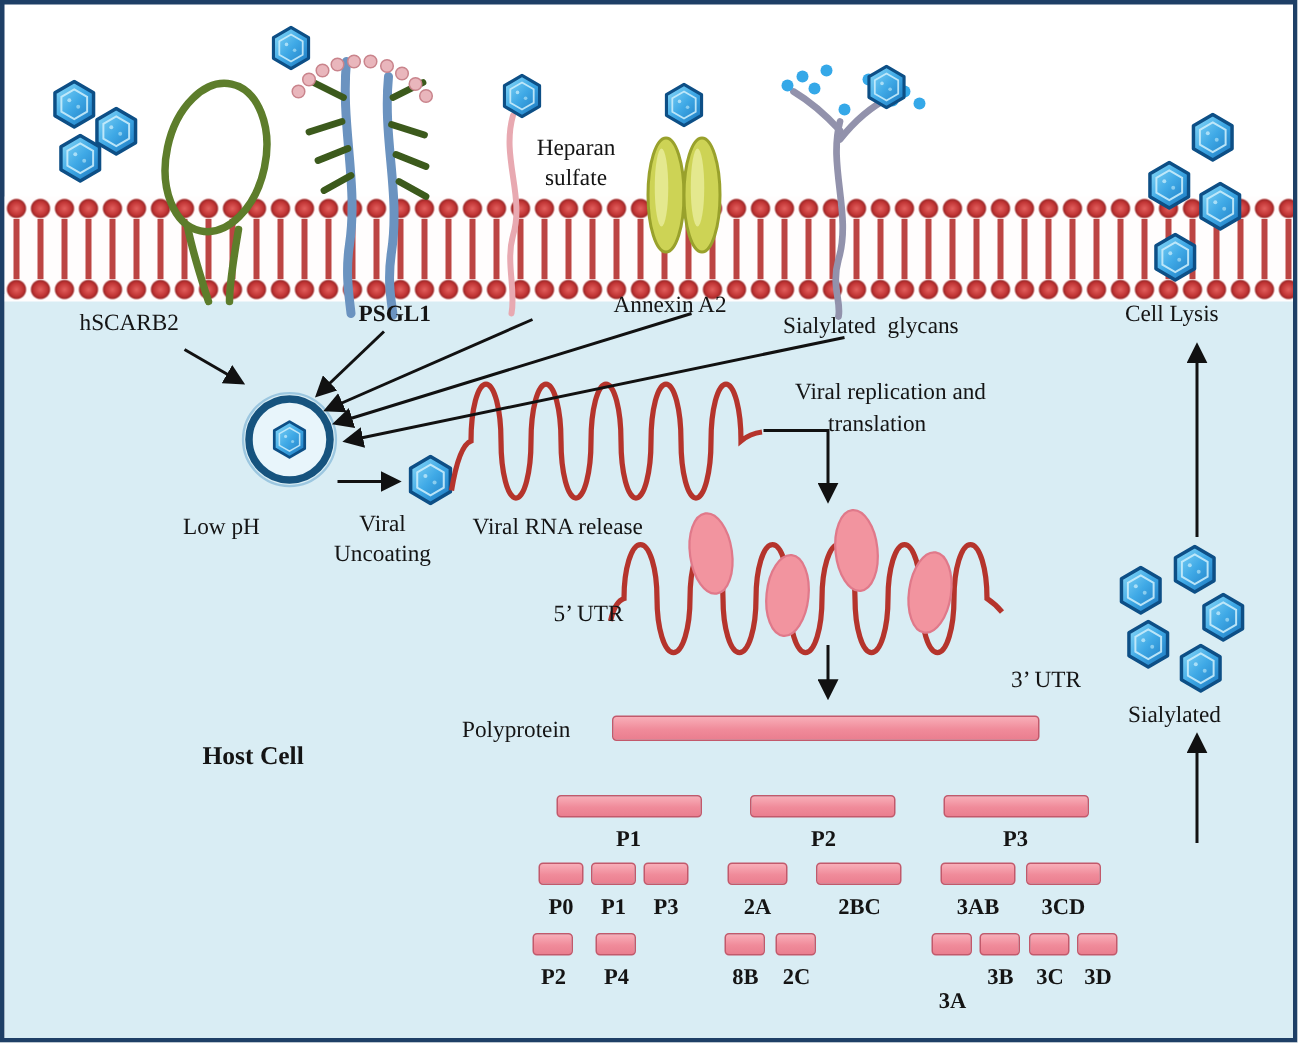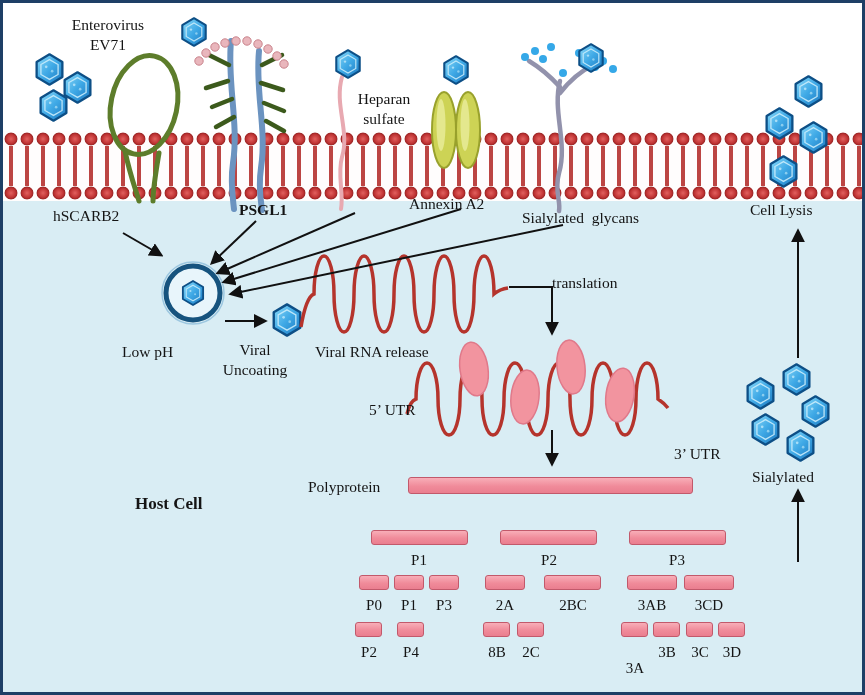--- a/index.html
+++ b/index.html
@@ -16,21 +16,21 @@
       repeating-linear-gradient(90deg,rgba(0,0,0,0) 0 6px,#bc4543 6px 10px,rgba(0,0,0,0) 10px 16px),
       repeating-linear-gradient(90deg,rgba(0,0,0,0) 0 6px,#bc4543 6px 10px,rgba(0,0,0,0) 10px 16px),
       radial-gradient(7px 7px at 8px 8px,#e2605e 0px,#c03434 4.5px,#9e2626 6px,rgba(0,0,0,0) 6.8px);
     background-size:16px 16px,16px 20px,16px 20px,16px 16px;
     background-position:0 0,0 15px,0 35px,0 54px;
     background-repeat:repeat-x,repeat-x,repeat-x,repeat-x;
   }
   .overlay{position:absolute;left:0;top:0;width:865px;height:695px;pointer-events:none;}
   .lbl{position:absolute;font-size:15.5px;line-height:1.25;white-space:pre;}
   .lbl.c{transform:translateX(-50%);}
-  .lbl.b{font-weight:400;font-size:15px;}
+  .lbl.b{font-weight:700;font-size:15px;}
   .lbl.big{font-weight:700;font-size:17px;}
   .block{position:absolute;text-align:center;font-size:15.5px;line-height:1.3;}
   .wrap{white-space:normal;text-align:center;}
   .bar{
     position:absolute;height:15px;box-sizing:border-box;border-radius:3px;
     background:linear-gradient(180deg,#f8aeb8 0%,#f08b9a 55%,#ea7e8f 100%);
     border:1.5px solid #c2596b;
   }
   .bar.tall{height:17px;}
 </style>
@@ -199,39 +199,36 @@
 
   <div class="bar" style="left:352px;top:619px;width:27px;"></div>
   <div class="bar" style="left:394px;top:619px;width:27px;"></div>
   <div class="bar" style="left:480px;top:619px;width:27px;"></div>
   <div class="bar" style="left:514px;top:619px;width:27px;"></div>
   <div class="bar" style="left:618px;top:619px;width:27px;"></div>
   <div class="bar" style="left:650px;top:619px;width:27px;"></div>
   <div class="bar" style="left:683px;top:619px;width:27px;"></div>
   <div class="bar" style="left:715px;top:619px;width:27px;"></div>
 
-  <div class="block" style="left:40px;top:12px;width:130px;">
-    <div>Enterovirus</div>
-    <div>EV71</div>
-  </div>
 
   <span class="lbl" style="left:50px;top:203px;">hSCARB2</span>
   <span class="lbl" style="left:236px;top:197px;font-weight:bold;">PSGL1</span>
   <div class="block wrap" style="left:340px;top:86px;width:82px;">Heparan sulfate</div>
   <span class="lbl" style="left:406px;top:191px;">Annexin A2</span>
   <span class="lbl" style="left:519px;top:205px;">Sialylated  glycans</span>
   <span class="lbl" style="left:747px;top:197px;">Cell Lysis</span>
   <span class="lbl" style="left:119px;top:339px;">Low pH</span>
 
   <div class="block" style="left:208px;top:337px;width:88px;">
     <div>Viral</div>
     <div>Uncoating</div>
   </div>
 
   <span class="lbl" style="left:312px;top:339px;">Viral RNA release</span>
+  <span class="lbl" style="left:527px;top:249px;">Viral replication and</span>
   <span class="lbl" style="left:549px;top:270px;">translation</span>
   <span class="lbl" style="left:366px;top:397px;">5’ UTR</span>
   <span class="lbl" style="left:671px;top:412px;margin-top:29px;">3’ UTR</span>
   <span class="lbl" style="left:305px;top:474px;">Polyprotein</span>
   <span class="lbl big" style="left:132px;top:490px;">Host Cell</span>
   <span class="lbl" style="left:749px;top:464px;">Sialylated</span>
 
   <span class="lbl c b" style="left:416px;top:548px;">P1</span>
   <span class="lbl c b" style="left:546px;top:548px;">P2</span>
   <span class="lbl c b" style="left:674px;top:548px;">P3</span>

